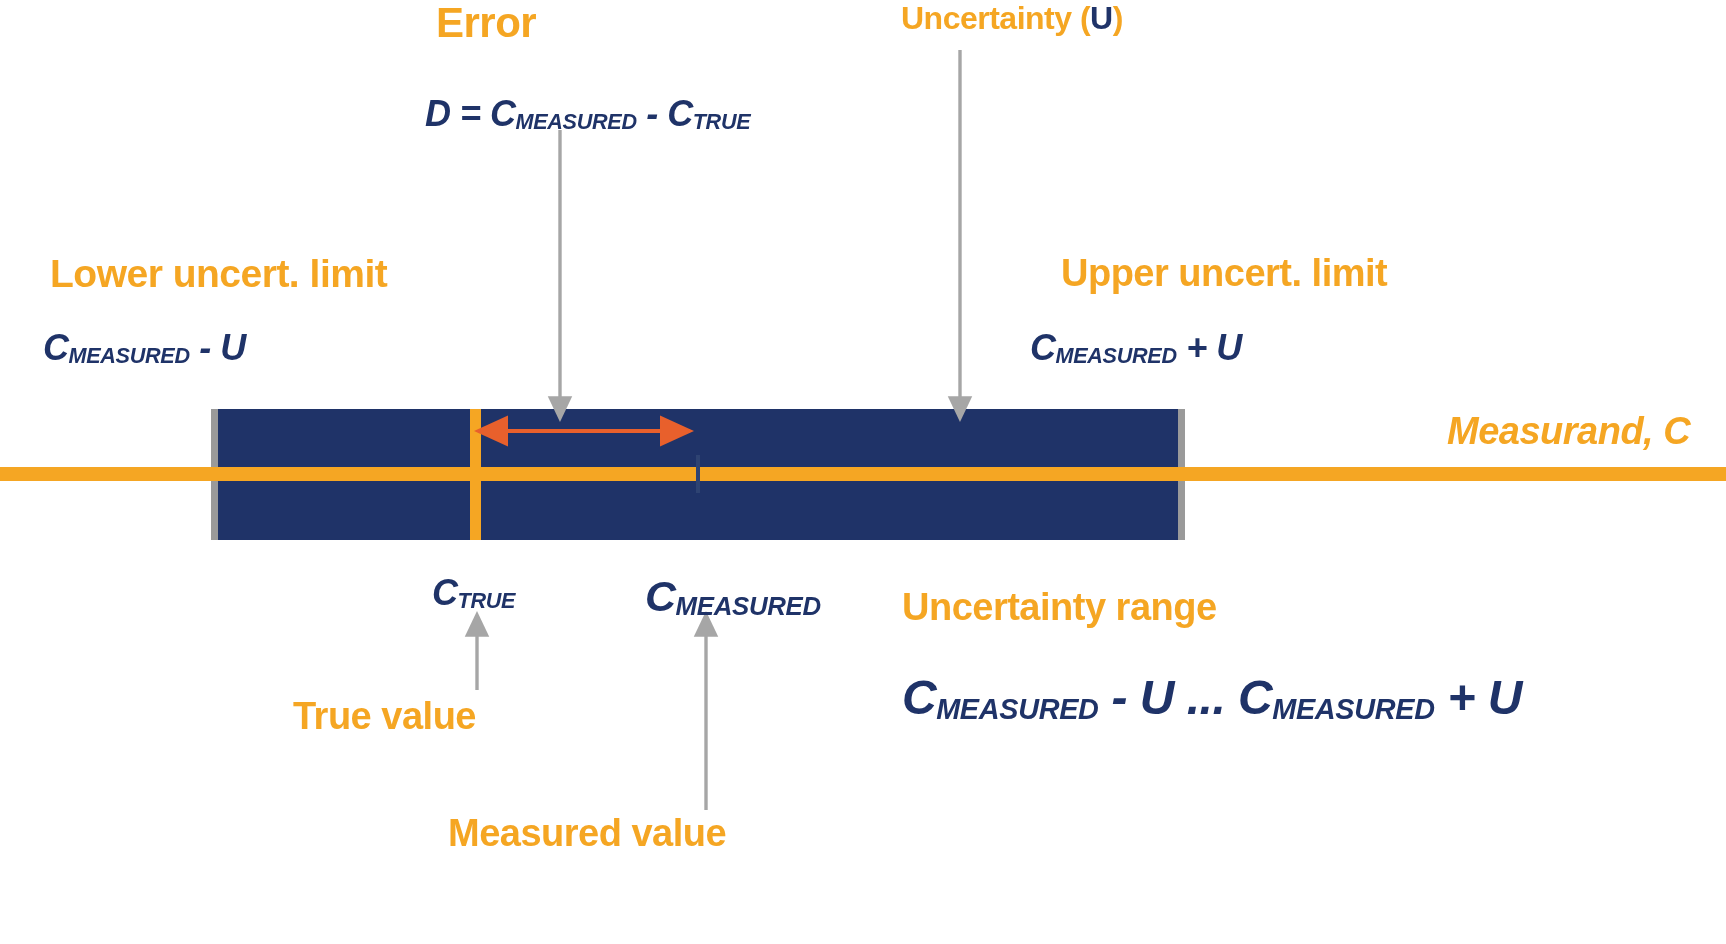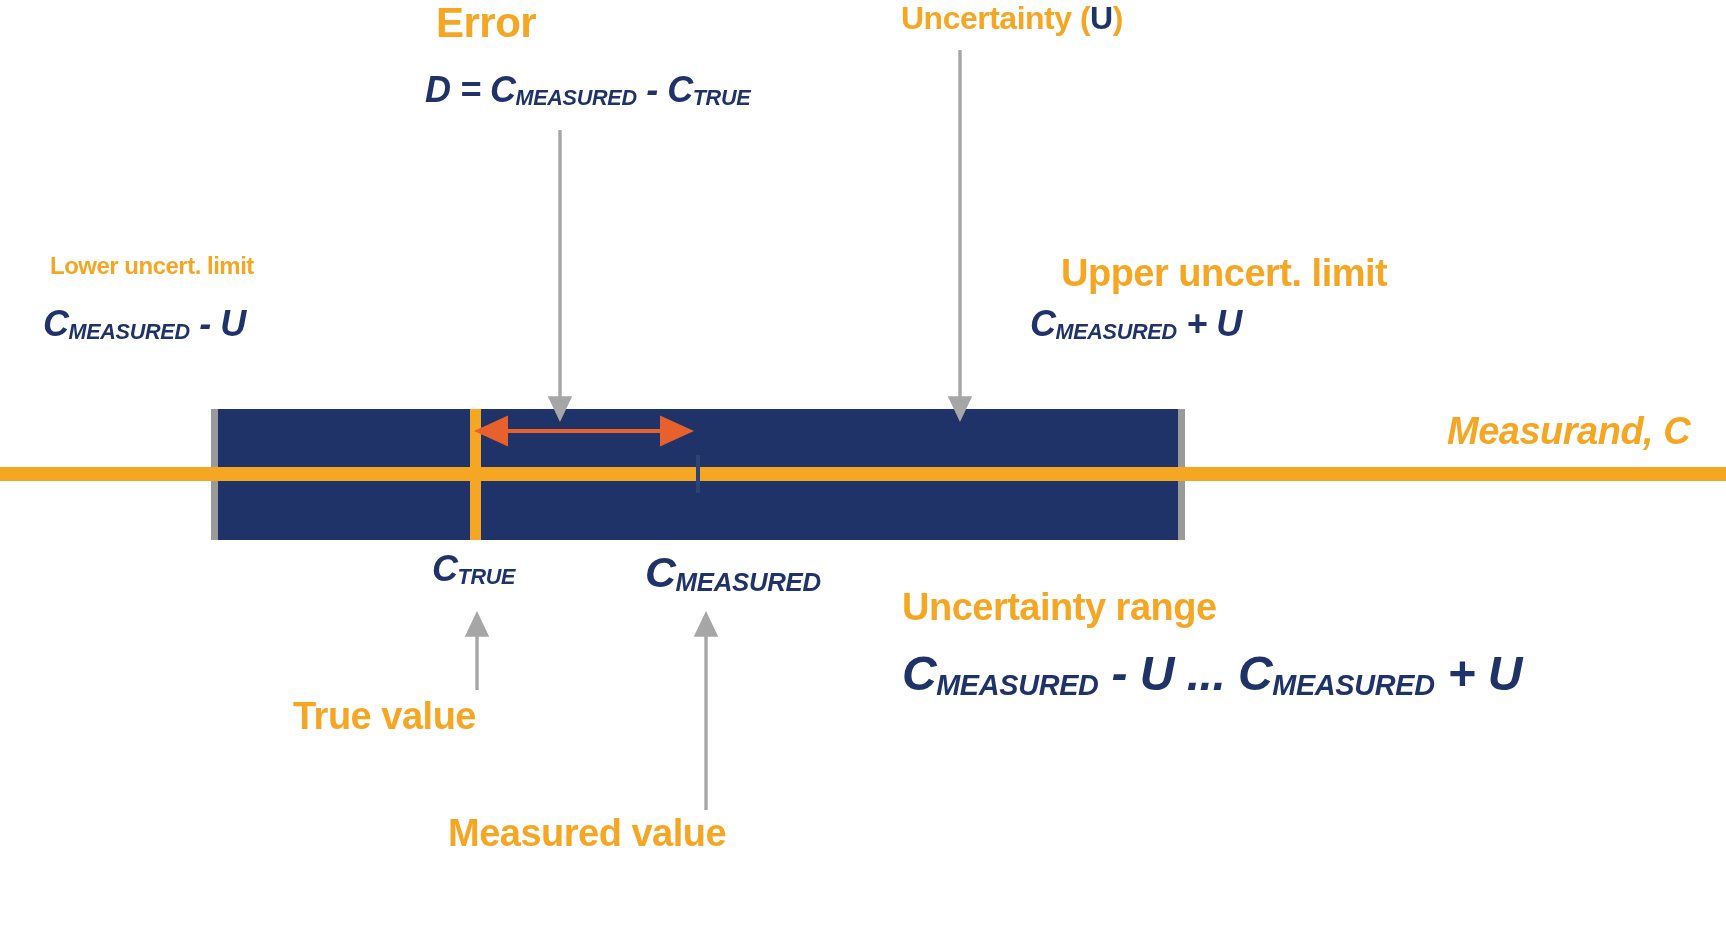--- a/index.html
+++ b/index.html
@@ -28,20 +28,21 @@
   }
   .formula {
     position: absolute;
     white-space: nowrap;
     color: #1F3368;
     font-weight: bold;
     font-style: italic;
     font-family: "Liberation Sans", sans-serif;
     line-height: 1;
     letter-spacing: -0.5px;
+    margin-top: 24px;
   }
   .formula sub {
     font-size: 0.60em;
     font-weight: bold;
     font-style: italic;
     vertical-align: baseline;
     position: relative;
     top: 0.16em;
     letter-spacing: -0.3px;
   }
@@ -140,21 +141,21 @@
 <div class="lbl" style="left:424px; top:2px; font-size:42px;margin-left:12px;">Error</div>
 
 <div class="formula" style="left:425px; top:72px; font-size:36px;">
   <span>D = C</span><sub>MEASURED</sub><span> - C</span><sub>TRUE</sub>
 </div>
 
 <div class="lbl" style="left:901px; top:2px; font-size:32px;">
   <span>Uncertainty (</span><span class="navy-u">U</span><span>)</span>
 </div>
 
-<div class="lbl" style="left:50px; top:254px; font-size:24px;">Lower uncert. limit</div>
+<div class="lbl" style="left:50px; top:254px; font-size:39px;">Lower uncert. limit</div>
 
 <div class="formula" style="left:43px; top:306px; font-size:36px;">
   <span>C</span><sub>MEASURED</sub><span> - U</span>
 </div>
 
 <div class="lbl" style="left:1018px; top:254px; font-size:38px;margin-left:43px;">Upper uncert. limit</div>
 
 <div class="formula" style="left:1030px; top:306px; font-size:36px;">
   <span>C</span><sub>MEASURED</sub><span> + U</span>
 </div>

